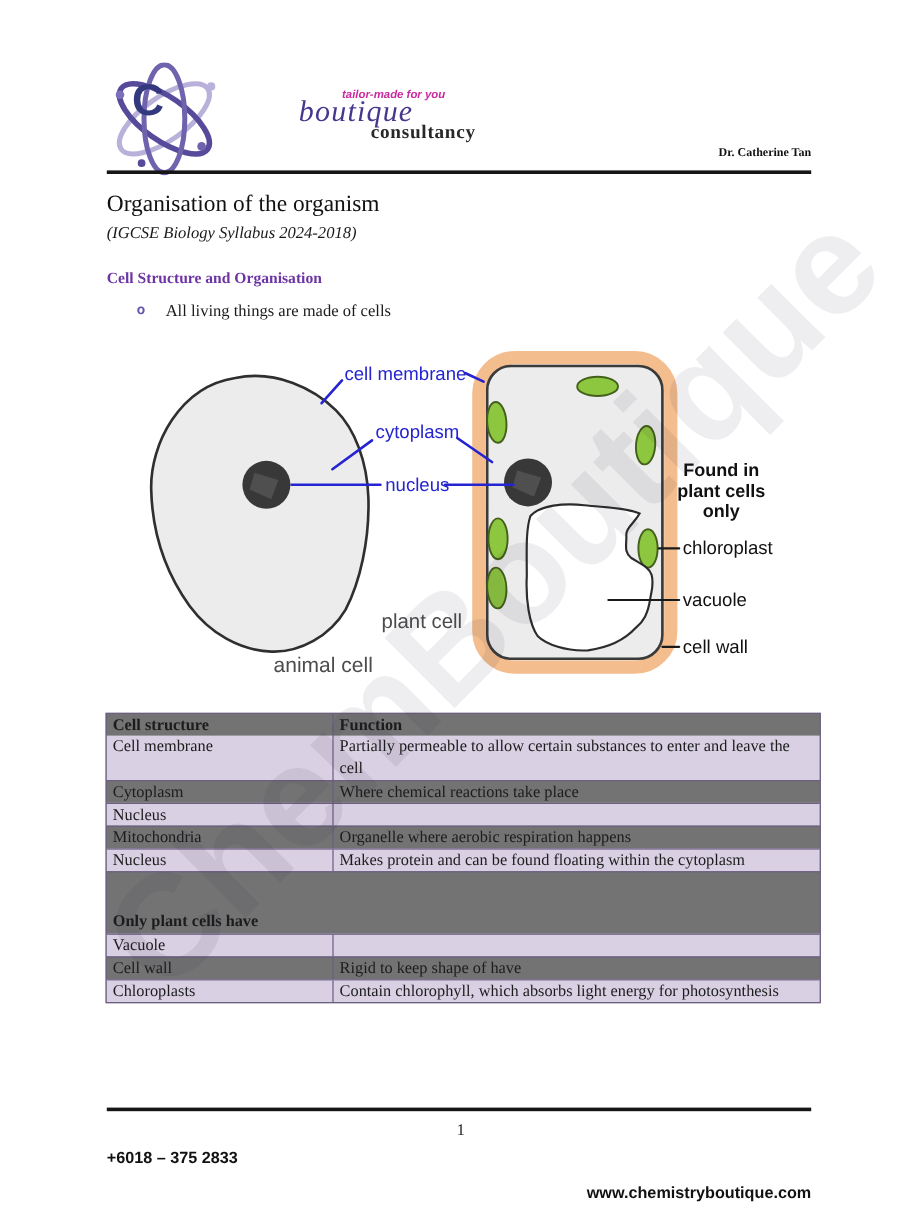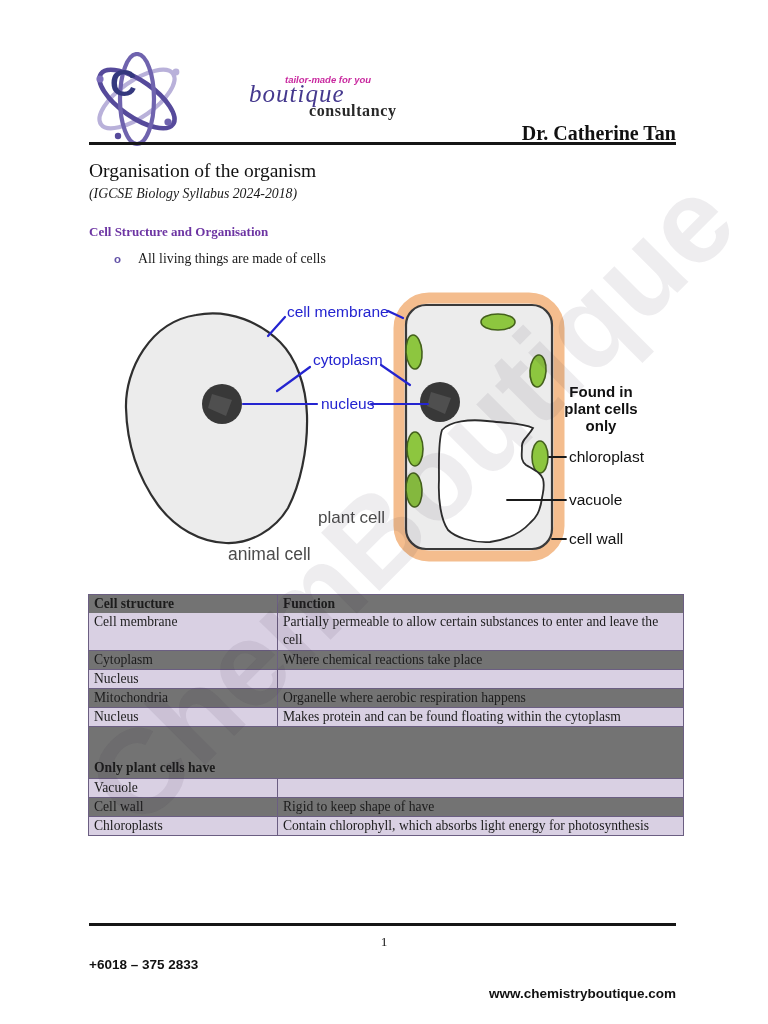--- a/index.html
+++ b/index.html
@@ -7,21 +7,21 @@
   .page{position:relative;width:768px;height:1024px;background:#fff;overflow:hidden;
         font-family:"Liberation Serif",serif;color:#1a1a1a;}
   .abs{position:absolute;}
 
   
   .brand-c{left:110px;top:63px;font:bold 37px "Liberation Sans",sans-serif;color:#34387e;}
   .brand-rest{left:141px;top:75px;font:bold 25px "Liberation Sans",sans-serif;color:#34387e;letter-spacing:.5px;}
   .brand-tagline{left:285px;top:74px;font:bold italic 9.5px "Liberation Sans",sans-serif;color:#c9299f;text-align:center;}
   .brand-sub{left:249px;top:80px;font:italic 25px "Liberation Serif",serif;color:#45398e;letter-spacing:1px;}
   .brand-sub2{left:271px;top:102px;font:bold 16px "Liberation Serif",serif;color:#282828;letter-spacing:.6px;margin-left:38px;}
-  .author{right:92px;top:122px;font-weight:bold;font-size:20px;color:#111;}
+  .author{right:92px;top:122px;font-weight:bold;font-size:10px;color:#111;}
   .rule{height:2.6px;background:#161616;left:89px;width:587px;}
 
   
   .doc-title{left:89px;top:160px;font-weight:normal;font-size:19.5px;color:#111;}
   .doc-subtitle{left:89px;top:186px;font-style:italic;font-size:13.8px;}
   .section-heading{left:89px;top:224px;font-weight:bold;font-size:13px;color:#6d35a3;}
   .bullet-row{left:114px;top:251px;display:flex;align-items:flex-start;font-size:13.8px;}
   .bullet-marker{color:#6453a8;font:bold 11.5px "Liberation Sans",sans-serif;margin-top:2px;}
   .bullet-text{margin-left:17px;}
 

